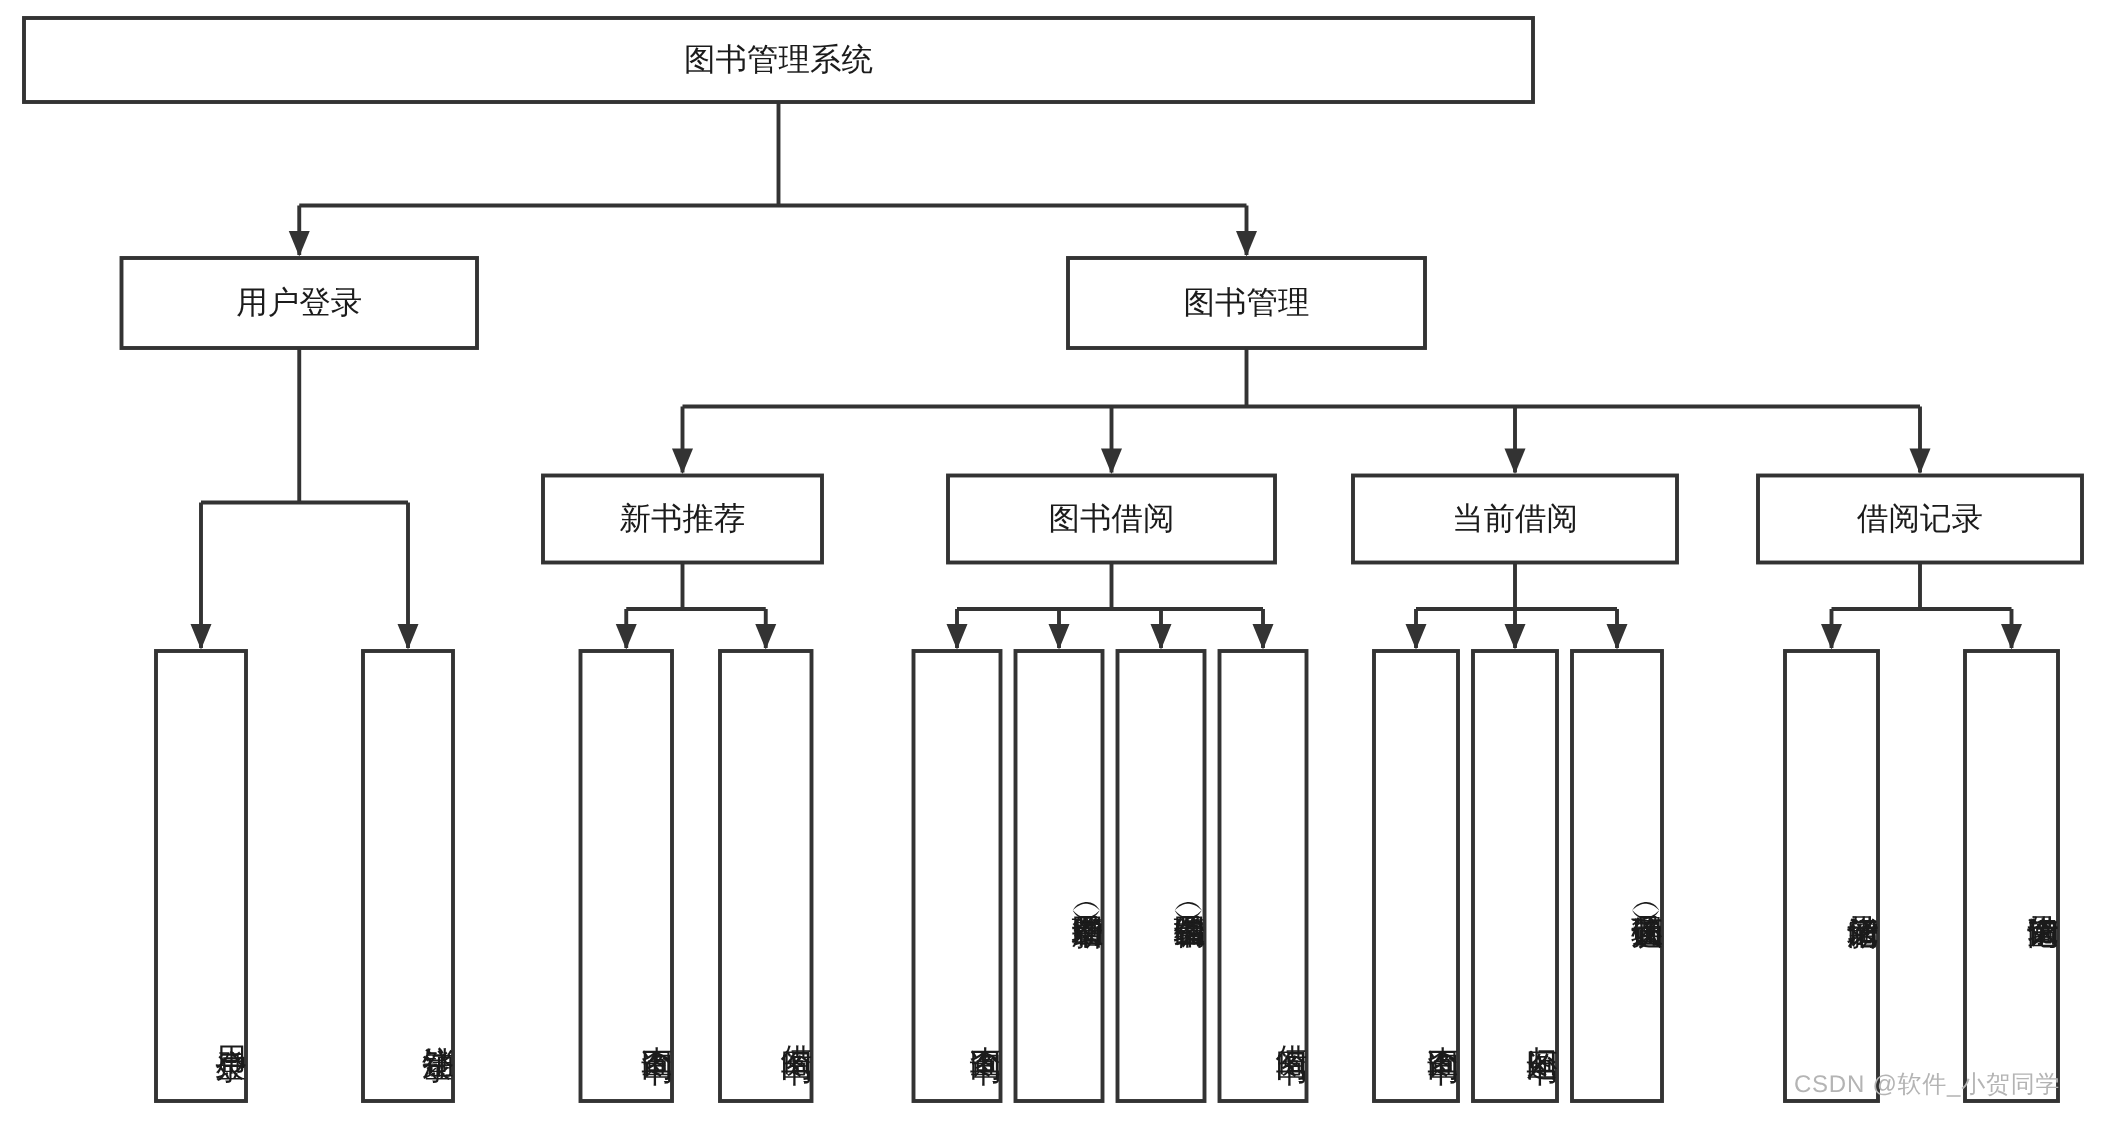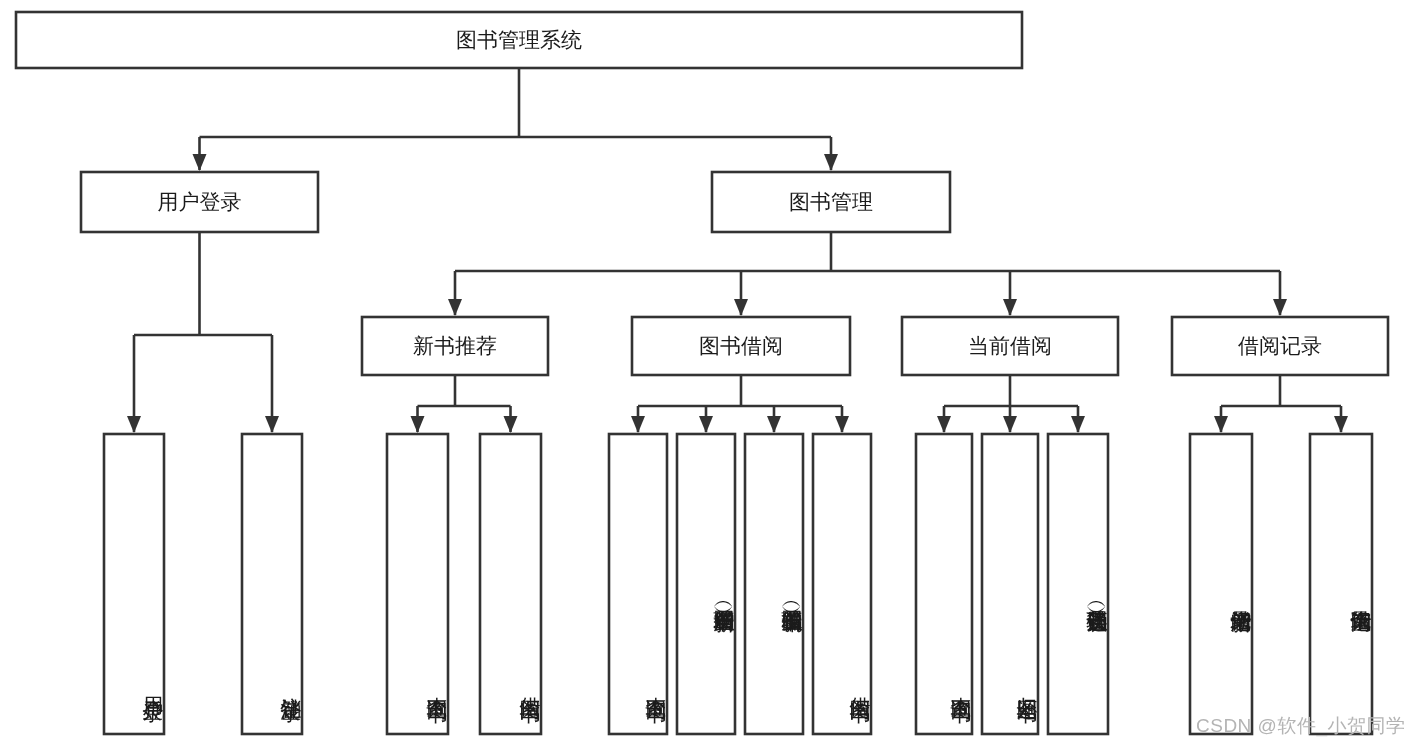--- a/index.html
+++ b/index.html
@@ -58,21 +58,21 @@
     font-size: 21px;
     line-height: 1;
     color: #1b1b1b;
     letter-spacing: 2px;
     pointer-events: none;
     overflow: hidden;
   }
   .watermark {
     position: absolute;
     font-family: "Liberation Sans", "DejaVu Sans", sans-serif;
-    font-size: 19px;
+    font-size: 16px;
     color: #b4b4b4;
     white-space: nowrap;
     letter-spacing: 0.5px;
   }
 </style>
 </head>
 <body>
 
 <div id="diagram-root">
 

